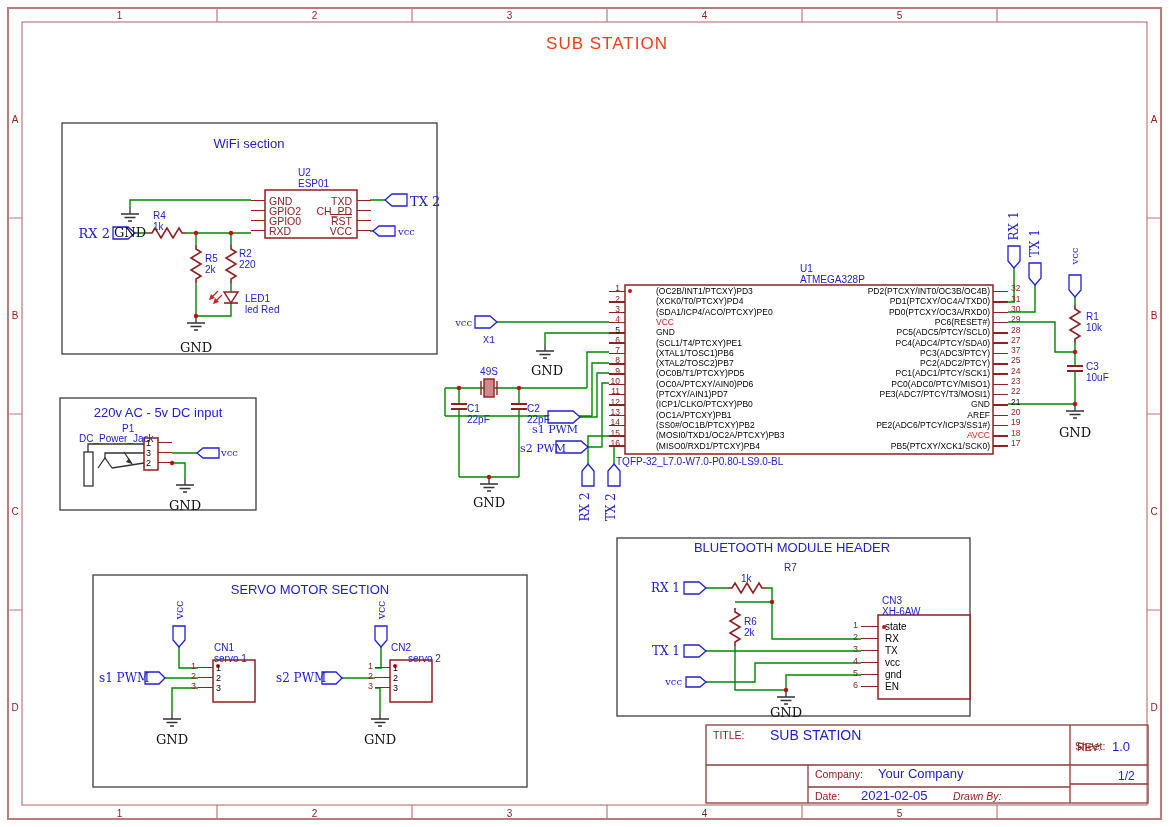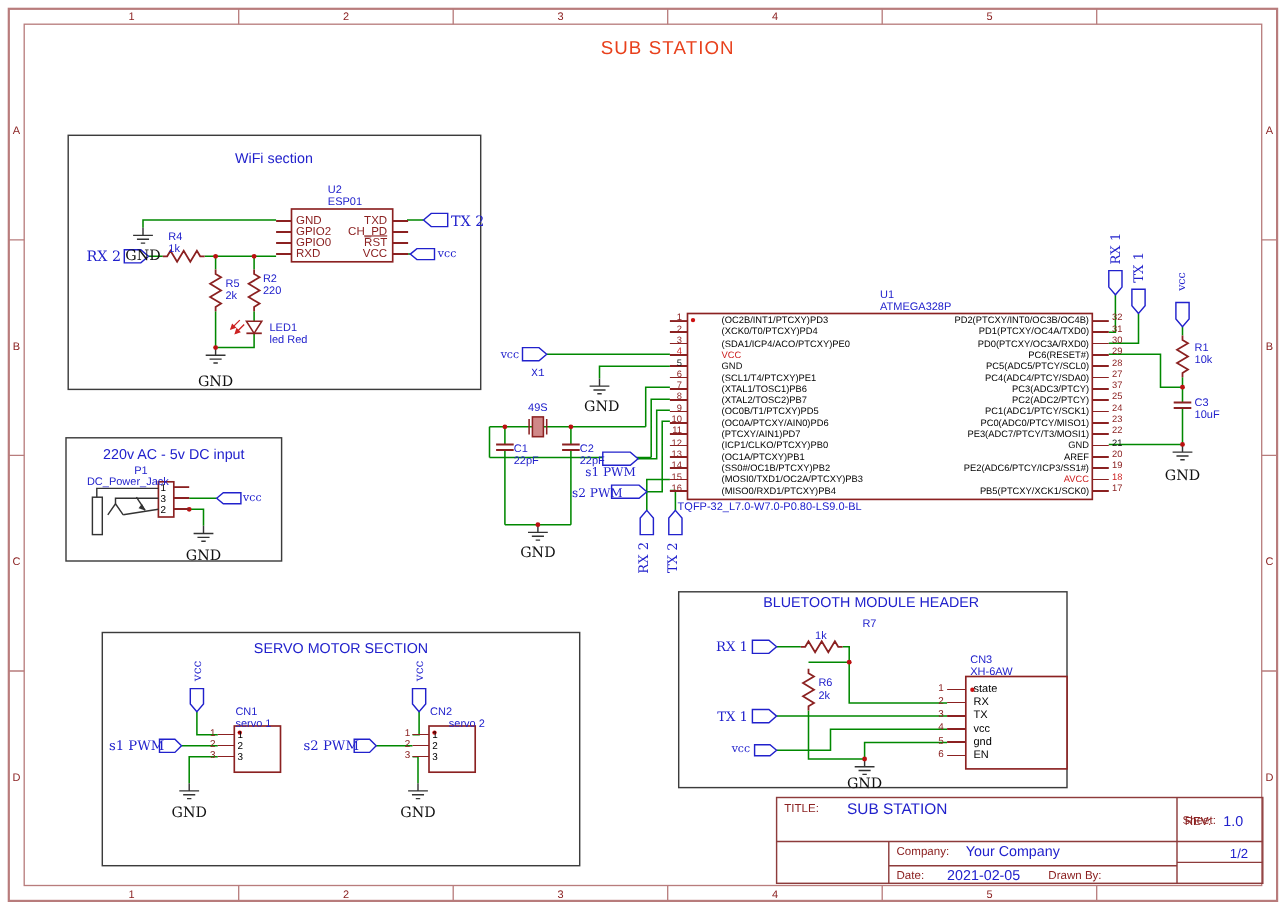--- a/index.html
+++ b/index.html
@@ -641,15 +641,15 @@
 <span class="lbl f105 mr" style="left:713px;top:730px;">TITLE:</span>
 <span class="lbl f14" style="left:770px;top:728px;">SUB STATION</span>
 <span class="lbl f105 mr" style="left:1077px;top:742px;">REV:</span>
 <span class="lbl f13" style="left:1112px;top:740px;">1.0</span>
 <span class="lbl f105 mr" style="left:815px;top:769px;">Company:</span>
 <span class="lbl f13" style="left:878px;top:767px;">Your Company</span>
 <span class="lbl f105 mr" style="left:1075px;top:741px;">Sheet:</span>
 <span class="lbl f12" style="left:1118px;top:770px;">1/2</span>
 <span class="lbl f105 mr" style="left:815px;top:791px;">Date:</span>
 <span class="lbl f13" style="left:861px;top:789px;">2021-02-05</span>
-<span class="lbl f105 mr" style="left:953px;top:791px;">Drawn By:</span>
+<span class="lbl f105 mr" style="left:953px;top:791px;font-style:italic;">Drawn By:</span>
 
 </div>
 
 </body></html>

